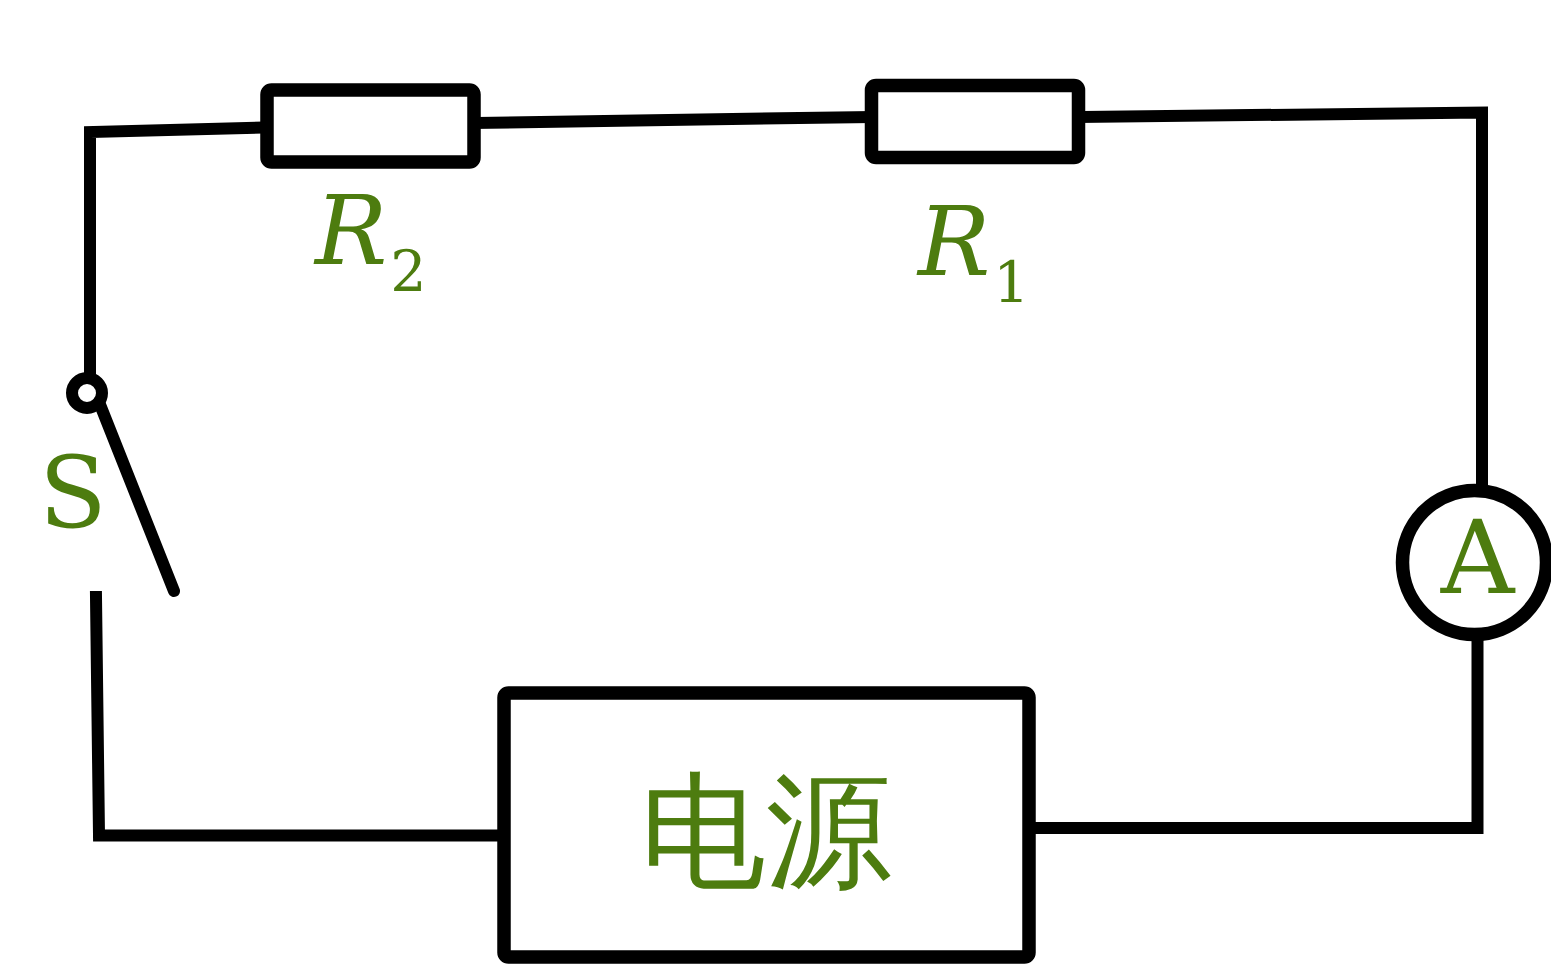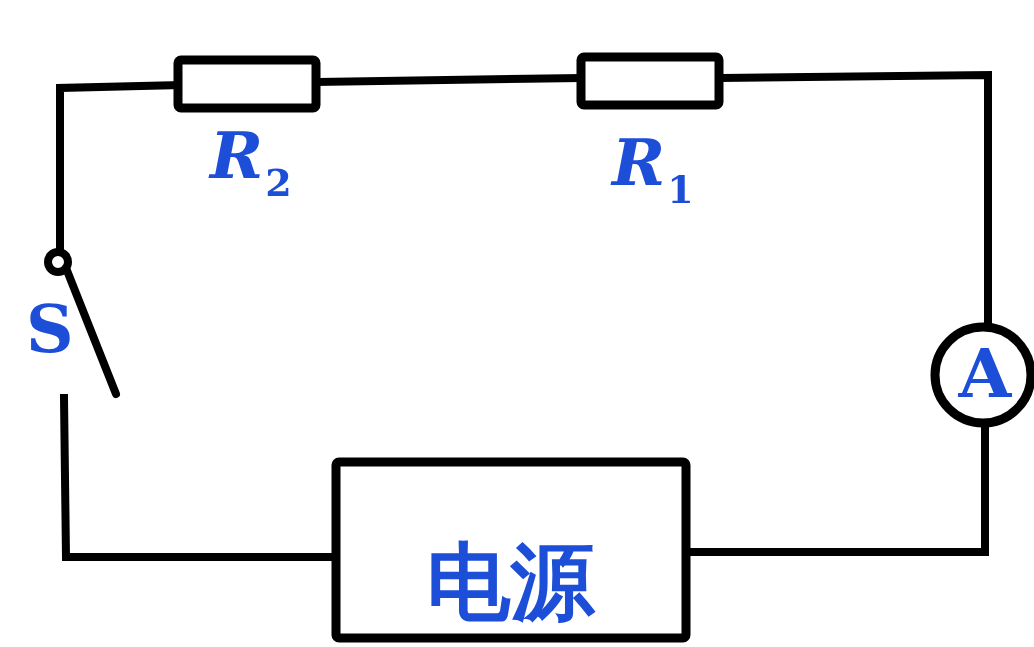--- a/index.html
+++ b/index.html
@@ -1,27 +1,27 @@
 <!DOCTYPE html>
 <html><head>
 <meta charset="utf-8">
 <style>
   html, body { margin:0; padding:0; background:#ffffff; }
   body { width:1034px; height:647px; overflow:hidden; position:relative; }
   #diagram { position:absolute; left:0; top:0; width:1034px; height:647px; }
   .wire { stroke:#000; stroke-width:8; fill:none; stroke-linecap:square; stroke-linejoin:miter; }
   .comp { stroke:#000; stroke-width:9; fill:#fff; }
-  .lbl { position:absolute; color:#1d4ed8; font-family:"DejaVu Serif","Liberation Serif",serif; font-weight:bold; }
+  .lbl { position:absolute; color:#4d7c0f; font-family:"DejaVu Serif","Liberation Serif",serif; font-weight:normal; }
   .lbl-italic { font-style:italic; }
   .sub { font-size:38px; font-style:normal; position:relative; top:18px; margin-left:2px; }
   #label-r2 { left:210px; top:118px; font-size:64px; }
   #label-r1 { left:612px; top:125px; font-size:64px; }
   #label-s { left:26px; top:290px; font-size:66px; font-style:normal; }
   #label-a { left:945px; top:333px; width:80px; text-align:center; font-size:68px; font-style:normal; font-family:"DejaVu Serif","Liberation Serif",serif; }
-  #label-source { left:333px; top:498px; width:355px; text-align:center; font-size:84px; font-family:"DejaVu Sans","Liberation Sans",sans-serif;margin-top:28px; }
+  #label-source { left:333px; top:498px; width:355px; text-align:center; font-size:84px; font-family:"DejaVu Sans","Liberation Sans",sans-serif; }
 </style>
 </head>
 <body>
 
 <svg id="diagram" viewBox="0 0 1034 647" xmlns="http://www.w3.org/2000/svg">
 
   <polyline class="wire" points="60,252 60,88 178,85"></polyline>
 
   <line class="wire" x1="318" y1="82" x2="578" y2="78"></line>
 

